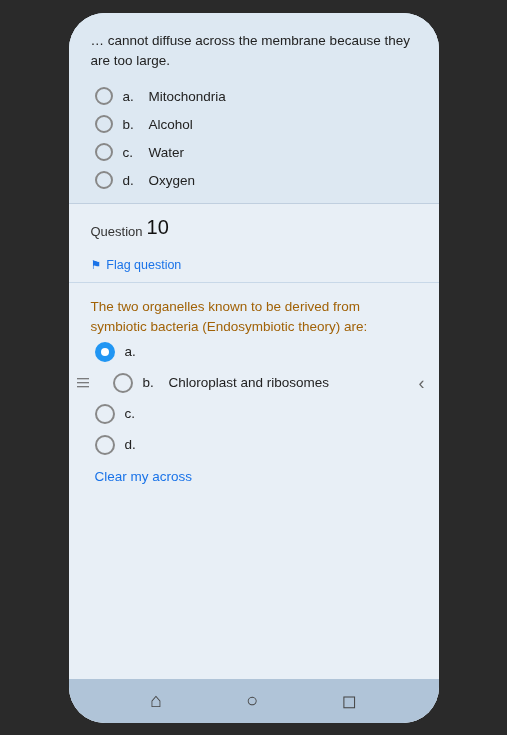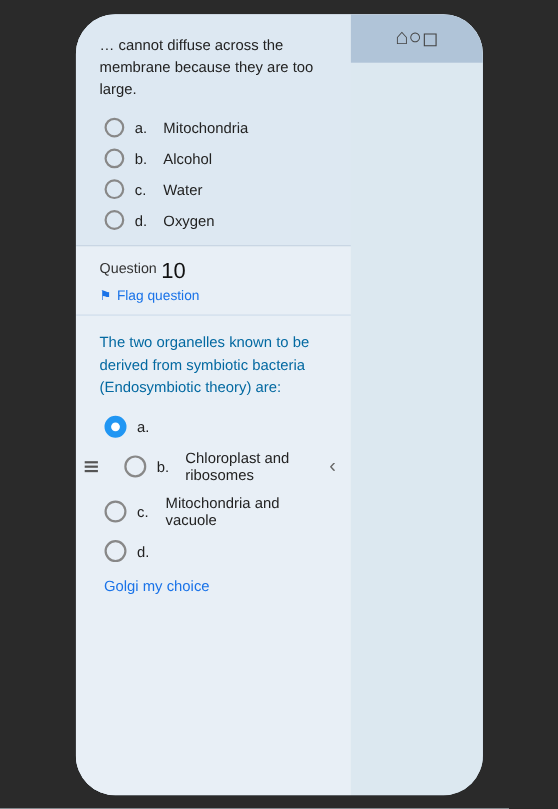--- a/index.html
+++ b/index.html
@@ -21,21 +21,21 @@
       overflow: hidden;
       position: relative;
       display: flex;
       flex-direction: column;
     }
     .screen {
       flex: 1;
       background: #dce8f0;
       overflow: hidden;
       display: flex;
-      flex-direction: row;
+      flex-direction: column;
     }
     .content-area {
       flex: 1;
       overflow: hidden;
       display: flex;
       flex-direction: column;
     }
 
     
     .prev-question-section {
@@ -81,23 +81,23 @@
     }
 
     
     .question-header-section {
       background: #e8eff6;
       padding: 12px 22px 10px 22px;
       border-bottom: 1px solid #c8d8e8;
     }
     .question-number-row {
       display: flex;
-      align-items: flex-start;
+      align-items: flex-end;
       gap: 4px;
-      margin-bottom: 3px;
+      margin-bottom: 19px;
     }
     .question-label {
       font-size: 13px;
       color: #333;
       font-weight: 400;
     }
     .question-num {
       font-size: 20px;
       color: #111;
       font-weight: 400;
@@ -121,23 +121,23 @@
     }
 
     
     .question-body-section {
       background: #e8eff6;
       padding: 14px 22px 8px 22px;
       flex: 1;
     }
     .question-body-text {
       font-size: 13.5px;
-      color: #0369a1;
+      color: #a16207;
       line-height: 1.5;
-      margin-bottom: 16px;
+      margin-bottom: 4px;
     }
     .options-list-q10 {
       list-style: none;
       display: flex;
       flex-direction: column;
       gap: 11px;
       padding-left: 4px;
     }
     .option-item-q10 {
       display: flex;
@@ -282,29 +282,28 @@
             </div>
             <div class="radio-empty"></div>
             <span class="option-letter">b.</span>
             <span>Chloroplast and ribosomes</span>
             <span class="chevron-right">‹</span>
           </li>
 
           <li class="option-item-q10">
             <div class="radio-empty"></div>
             <span class="option-letter">c.</span>
-            <span>Mitochondria and vacuole</span>
           </li>
 
           <li class="option-item-q10">
             <div class="radio-empty"></div>
             <span class="option-letter">d.</span>
           </li>
         </ul>
-        <div class="clear-choice">Golgi my choice</div>
+        <div class="clear-choice">Clear my across</div>
       </div>
 
     </div>
 
     <div class="bottom-nav">
       <span class="nav-icon" style="font-size:20px;">⌂</span>
       <span class="nav-icon" style="font-size:20px;">○</span>
       <span class="nav-icon" style="font-size:18px;">◻</span>
     </div>
   </div>

